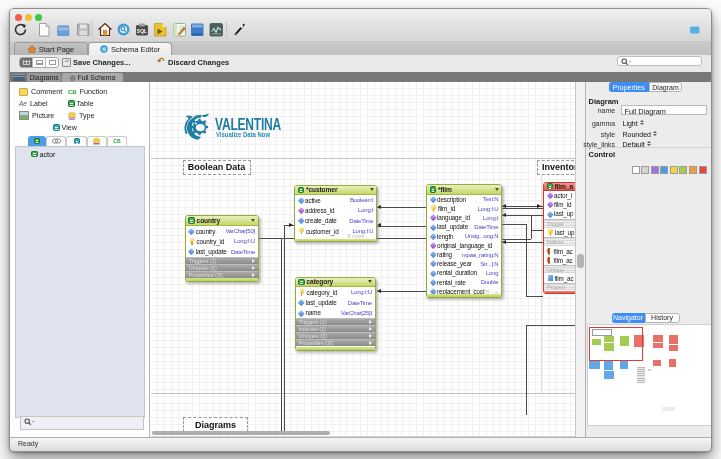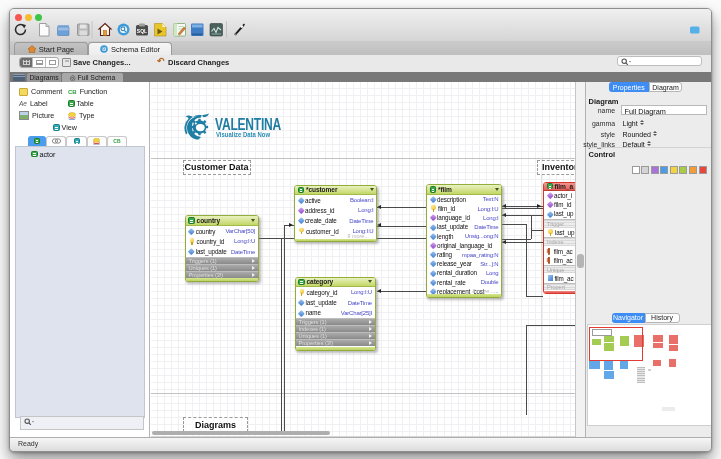--- a/index.html
+++ b/index.html
@@ -270,21 +270,21 @@
           <rect x="7.1" y="12.8" width="2.4" height="2.4"></rect>
           <rect x="8.9" y="7.5" width="2.4" height="2.4" transform="rotate(45 10.1 8.7)"></rect>
         </g>
         <ellipse cx="16.3" cy="14.6" rx="4.4" ry="3.6" fill="#fff"></ellipse>
         <circle cx="11.8" cy="10.5" r="1" fill="#fff"></circle>
         <path d="M18 2.5 C20.5 1.2 23.5 1.5 25 0.5 C24.5 2.8 22 4.2 19.5 4.3 Z" fill="#1f7ea3"></path>
       </svg>
       <div style="position:absolute;left:63.5px;top:32.5px;font-size:16.5px;font-weight:bold;color:#1e7ba1;letter-spacing:-0.3px;transform:scaleX(0.73);transform-origin:0 0;white-space:nowrap;">VALENTINA</div>
       <div style="position:absolute;left:65px;top:48.5px;font-size:7px;font-weight:bold;color:#2b8cb4;transform:scaleX(0.85);transform-origin:0 0;white-space:nowrap;">Visualize Data Now</div>
 
-      <div class="dashlbl" style="left:31.5px;top:77.5px;width:66px;height:13px;font-size:9px;">Customer Data</div>
+      <div class="dashlbl" style="left:31.5px;top:77.5px;width:66px;height:13px;font-size:9px;">Boolean Data</div>
       <div class="dashlbl" style="left:386px;top:77.5px;width:60px;height:13px;font-size:9px;justify-content:flex-start;padding-left:4px;">Inventory</div>
       <div class="dashlbl" style="left:32px;top:335px;width:63px;height:13px;font-size:9px;">Diagrams</div>
 
       <div class="ln" style="left:107px;top:155.5px;width:36px;height:1px;"></div>
       <div class="ln" style="left:133px;top:143px;width:1px;height:13px;"></div>
       <div class="ln" style="left:133px;top:143px;width:10px;height:1px;"></div>
       <div class="arrR" style="left:138px;top:140.5px;"></div>
       <div class="ln" style="left:130px;top:156px;width:1px;height:193px;"></div>
       <div class="ln" style="left:132.5px;top:156px;width:1px;height:193px;"></div>
 

